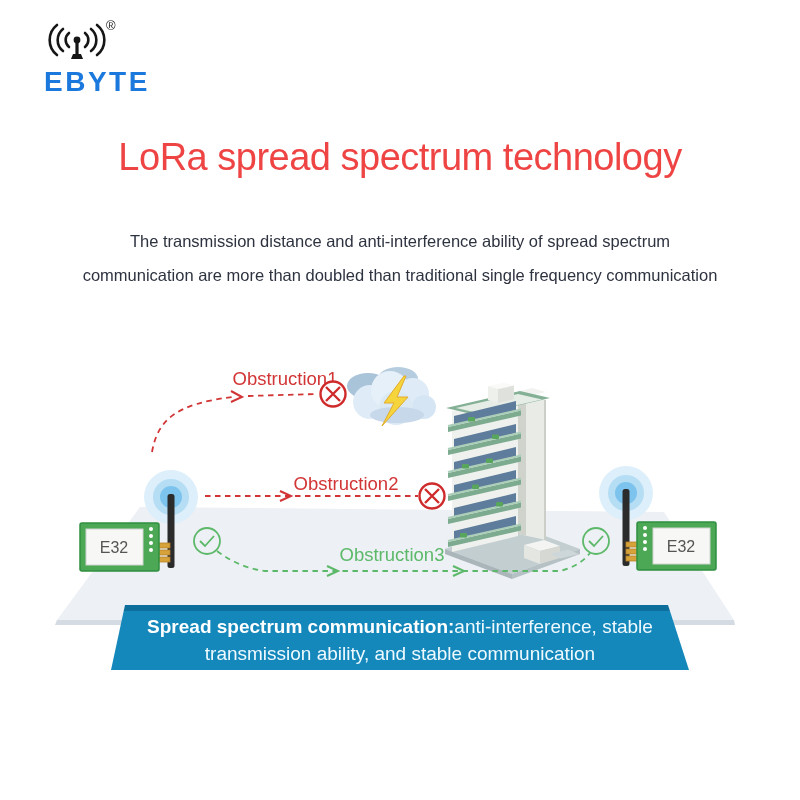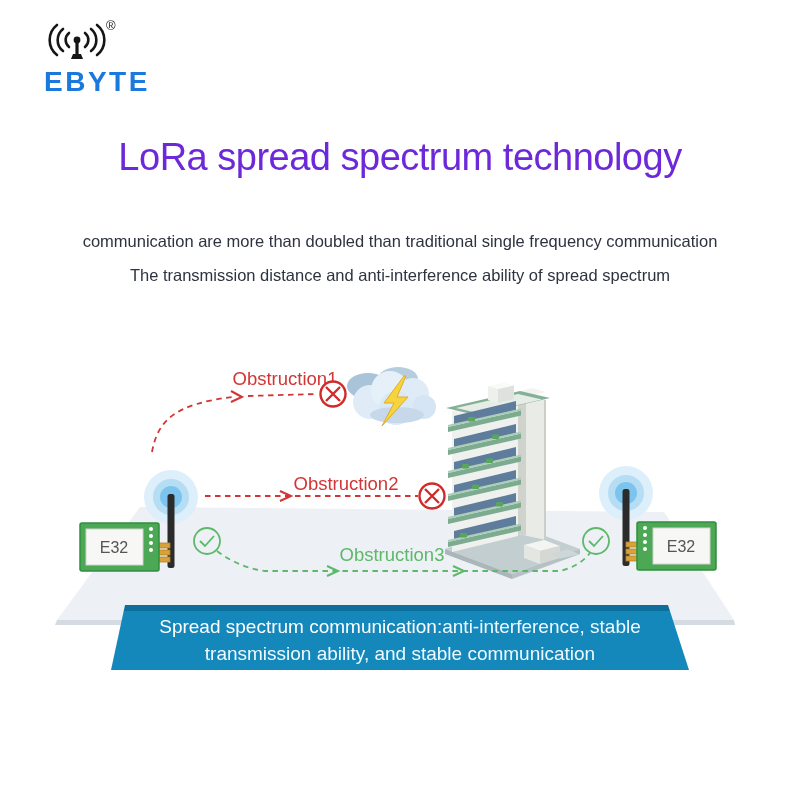--- a/index.html
+++ b/index.html
@@ -6,39 +6,39 @@
   body{width:800px;height:800px;background:#ffffff;position:relative;overflow:hidden;
        font-family:"Liberation Sans", sans-serif;}
   .abs{position:absolute;}
 
   
   .logo{left:40px;top:14px;width:120px;}
   .logo-brand{font-size:28px;font-weight:700;color:#1b79dd;letter-spacing:2.5px;margin-left:4px;margin-top:-2px;}
 
   
   .title{left:0;top:136px;width:800px;text-align:center;font-size:38px;font-weight:500;
-         color:#6d28d9;letter-spacing:-0.5px;}
+         color:#ef4444;letter-spacing:-0.5px;}
   .subtitle{left:0;top:224px;width:800px;text-align:center;font-size:16.5px;color:#2e3340;
             line-height:34px;font-weight:400;}
 
   
   .diagram{left:0;top:0;width:800px;height:800px;z-index:1;}
   text.obs{font-family:"Liberation Sans",sans-serif;font-size:18.5px;}
   text.obs-red{fill:#d23535;}
   text.obs-green{fill:#5db96a;}
   text.module-label{font-family:"Liberation Sans",sans-serif;font-size:16px;fill:#555;}
   text.reg{font-family:"Liberation Sans",sans-serif;font-size:13px;fill:#222;}
 
   
   .banner{left:100px;top:600px;width:600px;height:70px;z-index:2;
           clip-path:polygon(25px 5px,568px 5px,589px 70px,11px 70px);
           background:linear-gradient(180deg,#0e6f9d 0px,#0e6f9d 11px,#1487bb 11px);
           color:#ffffff;text-align:center;}
   .banner-inner{padding-top:13px;font-size:19px;line-height:27px;}
-  .banner-bold{font-weight:400;color:#ffffff;}
+  .banner-bold{font-weight:700;color:#ffffff;}
   .banner-rest{font-weight:400;color:#eefaff;}
 </style>
 </head>
 <body>
 
 <svg class="abs diagram" viewBox="0 0 800 800" width="800" height="800">
 
   <g>
     <polygon points="140,507 664,512 734,620 57,620" fill="#edf0f4"></polygon>
     <polygon points="57,620 734,620 735,625 55,625" fill="#d5dbe2"></polygon>
@@ -217,22 +217,22 @@
     <circle cx="37" cy="26" r="3.4" fill="#161616"></circle>
     <rect x="35.4" y="28" width="3.2" height="13" fill="#161616"></rect>
     <polygon points="33,40 41,40 43,45 31,45" fill="#161616"></polygon>
     <text class="reg" x="66" y="16">®</text>
   </svg>
   <div class="logo-brand">EBYTE</div>
 </div>
 
 <div class="abs title" style="z-index:3;">LoRa spread spectrum technology</div>
 <div class="abs subtitle" style="z-index:3;">
+  <div>The transmission distance and anti-interference ability of spread spectrum</div>
   <div>communication are more than doubled than traditional single frequency communication</div>
-  <div>The transmission distance and anti-interference ability of spread spectrum</div>
 </div>
 
 <div class="abs banner">
   <div class="banner-inner">
     <div>
       <span class="banner-bold">Spread spectrum communication:</span><span class="banner-rest">anti-interference, stable</span>
     </div>
     <div class="banner-rest">transmission ability, and stable communication</div>
   </div>
 </div>

